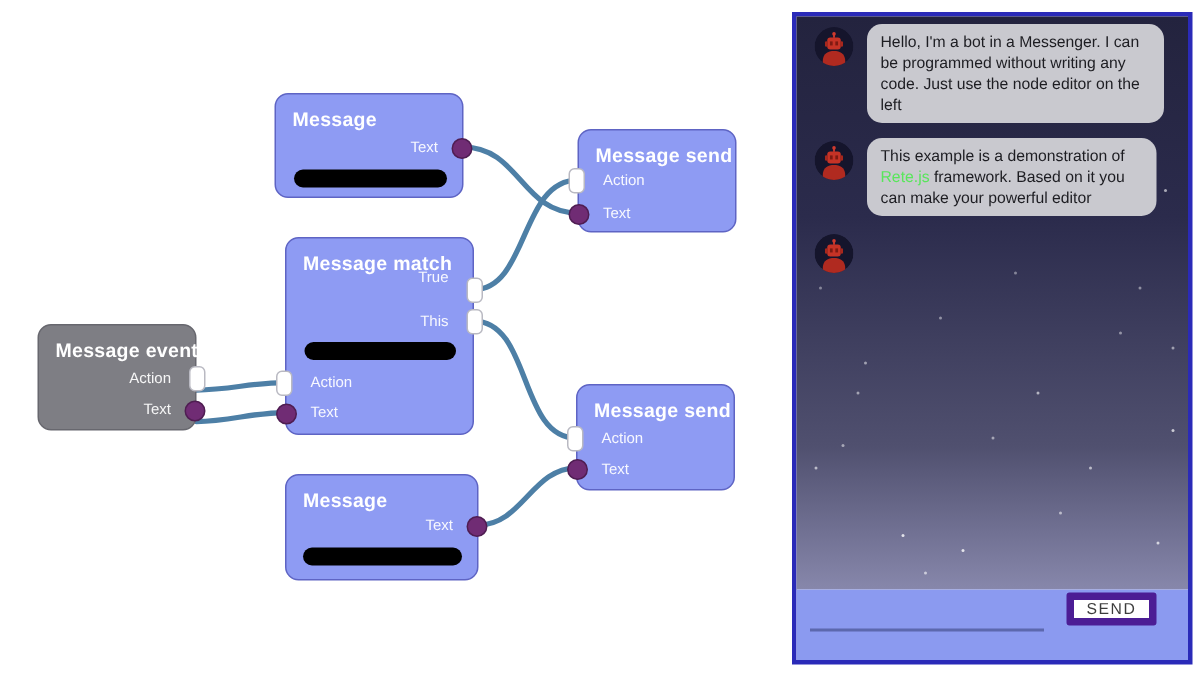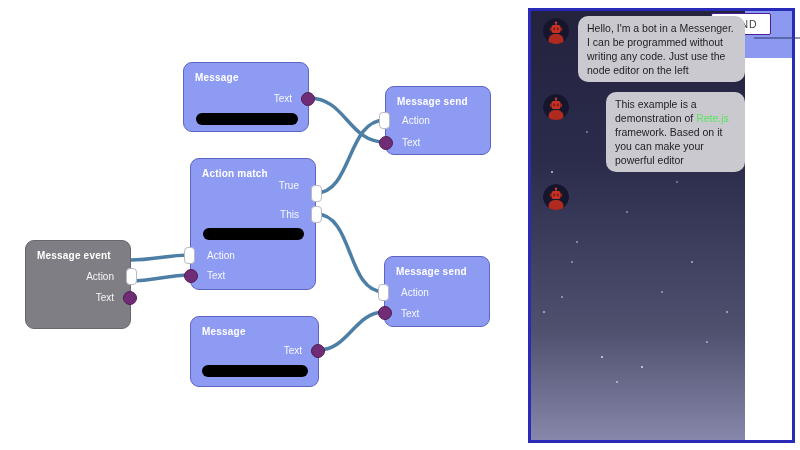--- a/index.html
+++ b/index.html
@@ -8,38 +8,38 @@
   .app { position:relative; width:800px; height:450px; background:#fff; }
 
   
   .editor { position:absolute; left:0; top:0; width:528px; height:450px; background:#fff; }
   .wires  { position:absolute; left:0; top:0; z-index:0; }
   .wires path { fill:none; stroke:#4d7fa6; stroke-width:3.5; stroke-linecap:round; }
 
   .node { position:absolute; z-index:1; background:#8e9bf3; border:1.5px solid #5e64c4;
           border-radius:9px; color:#fff; }
   .node.gray { background:#7e7e84; border-color:#67676e; }
-  .node-title { font-size:10px; font-weight:bold; letter-spacing:.2px; padding:9px 10px 0 11px;
+  .node-title { font-size:13px; font-weight:bold; letter-spacing:.2px; padding:9px 10px 0 11px;
                 color:#fff; white-space:nowrap; }
   .port { position:absolute; height:18px; line-height:18px; font-size:10px;
           color:rgba(255,255,255,.93); }
   .port.out { right:16px; text-align:right; }
   .port.in  { left:16px;  text-align:left; }
   .socket { position:absolute; z-index:2; }
   .socket.rect { width:11px; height:17px; background:#fff; border:1px solid #b9b9c2;
                  border-radius:4px; }
   .socket.circle { width:14px; height:14px; background:#702c74; border:1.5px solid #4f1d52;
                    border-radius:50%; }
   .socket.on-right { right:-7px; }
   .socket.on-left  { left:-7px;  }
   .field { position:absolute; background:#000; border-radius:7px; height:12px; }
 
   
   .chat-panel { position:absolute; left:528px; top:8px; width:267px; height:435px;
-                border:3px solid #2a2ab8; display:flex; flex-direction:row; z-index:3; }
+                border:3px solid #2a2ab8; display:flex; flex-direction:column; z-index:3; }
   .chat-messages { position:relative; flex:1; overflow:hidden;
                    background:linear-gradient(180deg,#23233e 0%, #2b2b4c 35%, #50506f 75%, #8787ab 100%); }
   .starfield { position:absolute; left:0; top:0; width:2px; height:2px; border-radius:50%;
     box-shadow:
       20px 160px 0 rgba(255,255,255,.75), 45px 230px 0 rgba(255,255,255,.5),
       12px 300px 0 rgba(255,255,255,.6), 70px 345px 0 rgba(255,255,255,.8),
       95px 200px 0 rgba(255,255,255,.45), 85px 370px 0 rgba(255,255,255,.6),
       120px 95px 0 rgba(255,255,255,.5), 145px 170px 0 rgba(255,255,255,.4),
       160px 250px 0 rgba(255,255,255,.6), 185px 60px 0 rgba(255,255,255,.5),
       205px 130px 0 rgba(255,255,255,.7), 230px 35px 0 rgba(255,255,255,.5),
@@ -52,28 +52,28 @@
       130px 280px 0 rgba(255,255,255,.5), 98px 28px 0 rgba(255,255,255,.6),
       15px 180px 0 rgba(255,255,255,.4), 250px 220px 0 rgba(255,255,255,.5),
       178px 105px 0 rgba(255,255,255,.85), 40px 250px 0 rgba(255,255,255,.5); }
   .msg-row { position:relative; display:flex; align-items:flex-start; gap:9px;
              margin:6px 0 10px 12px; z-index:1; }
   .avatar { width:26px; height:26px; flex:0 0 26px; border-radius:50%; overflow:hidden;
             margin-top:2px; }
   .bubble { background:#c9c9cf; color:#1d1d22; border-radius:10px; padding:5px 9px;
             font-size:10.5px; line-height:14px; }
   .bubble .chat-link { color:#59e65c; cursor:pointer; }
-  .bubble.w1 { width:198px; } .bubble.w2 { width:193px;margin-left:28px; } .bubble.w3 { width:auto; max-width:200px; }
+  .bubble.w1 { width:198px; } .bubble.w2 { width:193px; } .bubble.w3 { width:auto; max-width:200px; }
 
   .chat-inputbar { position:relative; height:47px; flex:0 0 47px; background:#8b9af0; }
   .chat-input { position:absolute; left:9px; top:10px; width:156px; height:18px;
                 background:transparent; border:none; outline:none;
                 border-bottom:2px solid rgba(55,64,120,.55); font-size:11px; color:#222; }
   .send-button { position:absolute; right:21px; top:2px; width:60px; height:22px;
-                 background:#fff; border:1px solid #4c1d95; border-radius:2px;
+                 background:#fff; border:5px solid #4c1d95; border-radius:2px;
                  font-family:"Liberation Sans", sans-serif; font-size:10.5px; color:#3c3c3c;
                  letter-spacing:1px; cursor:pointer; }
 </style>
 </head>
 <body>
 
 <div class="app">
 
   <div class="editor">
     <svg class="wires" width="528" height="450">
@@ -100,41 +100,41 @@
         <span>Action</span>
       </div>
       <span class="socket rect on-left" style="top:25px;"></span>
       <div class="port in" style="top:47px;">
         <span>Text</span>
       </div>
       <span class="socket circle on-left" style="top:49px;"></span>
     </div>
 
     <div class="node" style="left:190px;top:158px;width:126px;height:132px">
-      <div class="node-title">Action match</div>
+      <div class="node-title">Message match</div>
       <div class="port out" style="top:18px;">
         <span>True</span>
       </div>
       <span class="socket rect on-right" style="top:26px;"></span>
       <div class="port out" style="top:47px;">
         <span>This</span>
       </div>
       <span class="socket rect on-right" style="top:47px;"></span>
       <div class="field" style="left:12px;top:69px;width:101px;"></div>
       <div class="port in" style="top:88px;">
         <span>Action</span>
       </div>
       <span class="socket rect on-left" style="top:88px;"></span>
       <div class="port in" style="top:108px;">
         <span>Text</span>
       </div>
       <span class="socket circle on-left" style="top:110px;"></span>
     </div>
 
-    <div class="node gray" style="left:25px;top:240px;width:106px;height:89px">
+    <div class="node gray" style="left:25px;top:216px;width:106px;height:71px">
       <div class="node-title">Message event</div>
       <div class="port out" style="top:27px;">
         <span>Action</span>
       </div>
       <span class="socket rect on-right" style="top:27px;"></span>
       <div class="port out" style="top:48px;">
         <span>Text</span>
       </div>
       <span class="socket circle on-right" style="top:50px;"></span>
     </div>

